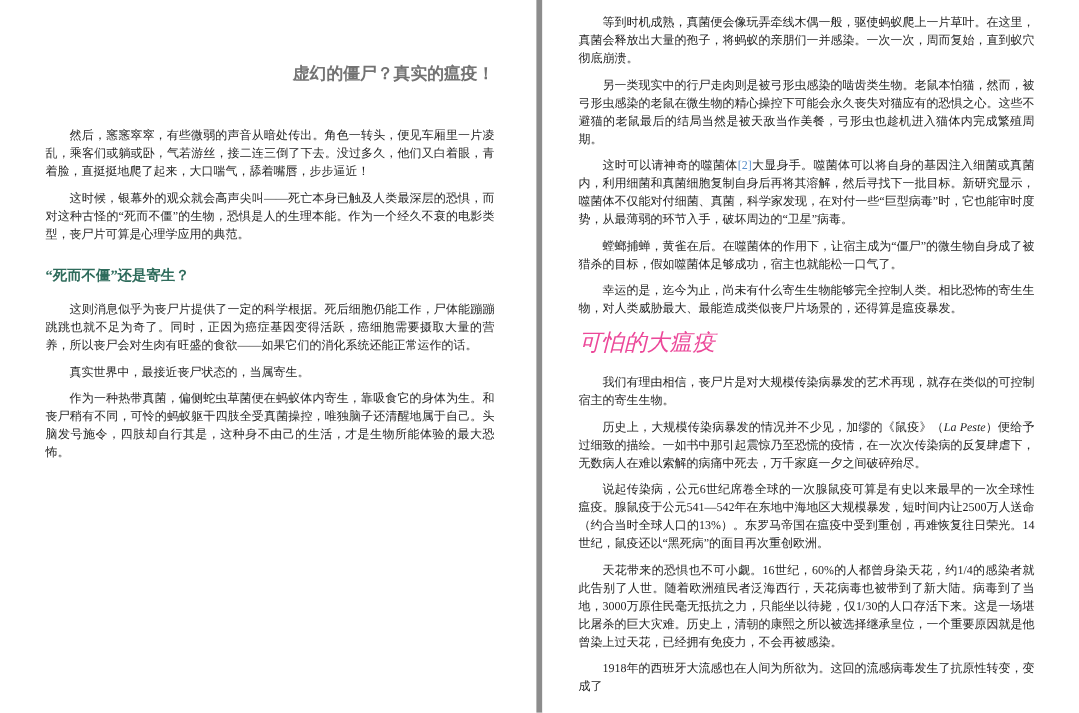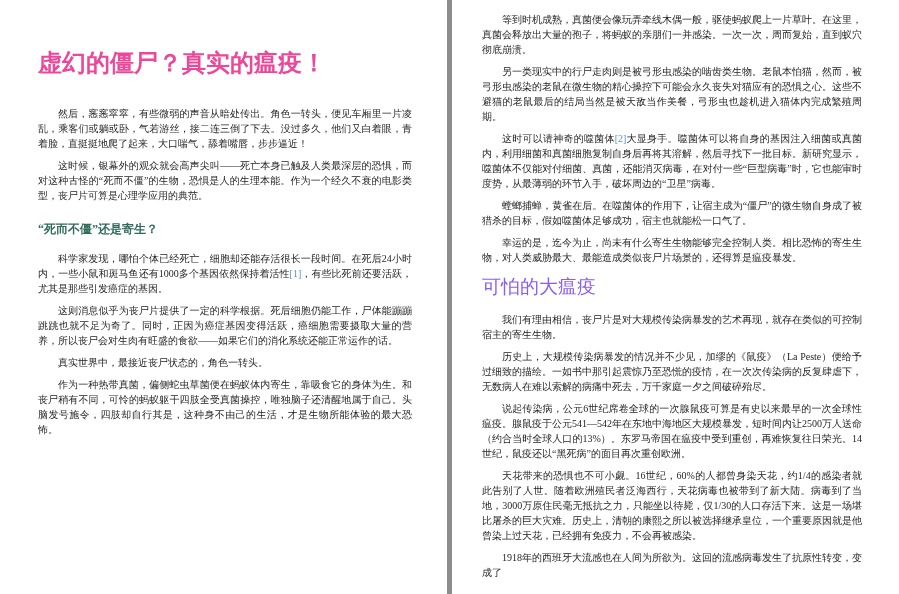--- a/index.html
+++ b/index.html
@@ -39,71 +39,72 @@
     flex: 0 0 5px;
   }
   p.body {
     font-size: 10px;
     line-height: 15px;
     margin: 0 0 7px 0;
     text-align: justify;
     text-indent: 2em;
   }
   h1.title {
-    font-size: 24px;
+    font-size: 14px;
     line-height: 26px;
     font-weight: bold;
-    color: #ec4899;
-    text-align: left;
+    color: #737373;
+    text-align: right;
     margin: 50px 0 30px 0;
   }
   h2.sec-left {
     font-size: 12px;
     line-height: 24px;
     font-weight: bold;
     color: #2e6b5b;
     margin: 14px 0 10px 0;
   }
   h2.sec-right {
     font-size: 19px;
     line-height: 24px;
     font-weight: normal;
-    color: #8b5cf6;
+    color: #ec4899;
     margin: 10px 0 13px 0;
+    font-style: italic;
   }
   a.ref {
     color: #5b8fcb;
     text-decoration: none;
     cursor: pointer;
   }
   .it {
+    font-style: italic;
   }
 </style>
 </head>
 <body>
 
 <div class="book">
 
   <div class="page page-left">
     <h1 class="title">虚幻的僵尸？真实的瘟疫！</h1>
     <p class="body">然后，窸窸窣窣，有些微弱的声音从暗处传出。角色一转头，便见车厢里一片凌乱，乘客们或躺或卧，气若游丝，接二连三倒了下去。没过多久，他们又白着眼，青着脸，直挺挺地爬了起来，大口喘气，舔着嘴唇，步步逼近！</p>
     <p class="body">这时候，银幕外的观众就会高声尖叫——死亡本身已触及人类最深层的恐惧，而对这种古怪的“死而不僵”的生物，恐惧是人的生理本能。作为一个经久不衰的电影类型，丧尸片可算是心理学应用的典范。</p>
     <h2 class="sec-left">“死而不僵”还是寄生？</h2>
-    <p class="body"><span>科学家发现，哪怕个体已经死亡，细胞却还能存活很长一段时间。在死后24小时内，一些小鼠和斑马鱼还有1000多个基因依然保持着活性</span><a class="ref">[1]</a><span>，有些比死前还要活跃，尤其是那些引发癌症的基因。</span></p>
     <p class="body">这则消息似乎为丧尸片提供了一定的科学根据。死后细胞仍能工作，尸体能蹦蹦跳跳也就不足为奇了。同时，正因为癌症基因变得活跃，癌细胞需要摄取大量的营养，所以丧尸会对生肉有旺盛的食欲——如果它们的消化系统还能正常运作的话。</p>
-    <p class="body">真实世界中，最接近丧尸状态的，角色一转头。</p>
+    <p class="body">真实世界中，最接近丧尸状态的，当属寄生。</p>
     <p class="body">作为一种热带真菌，偏侧蛇虫草菌便在蚂蚁体内寄生，靠吸食它的身体为生。和丧尸稍有不同，可怜的蚂蚁躯干四肢全受真菌操控，唯独脑子还清醒地属于自己。头脑发号施令，四肢却自行其是，这种身不由己的生活，才是生物所能体验的最大恐怖。</p>
   </div>
 
   <div class="divider"></div>
 
   <div class="page page-right">
     <p class="body">等到时机成熟，真菌便会像玩弄牵线木偶一般，驱使蚂蚁爬上一片草叶。在这里，真菌会释放出大量的孢子，将蚂蚁的亲朋们一并感染。一次一次，周而复始，直到蚁穴彻底崩溃。</p>
     <p class="body">另一类现实中的行尸走肉则是被弓形虫感染的啮齿类生物。老鼠本怕猫，然而，被弓形虫感染的老鼠在微生物的精心操控下可能会永久丧失对猫应有的恐惧之心。这些不避猫的老鼠最后的结局当然是被天敌当作美餐，弓形虫也趁机进入猫体内完成繁殖周期。</p>
-    <p class="body"><span>这时可以请神奇的噬菌体</span><a class="ref">[2]</a><span>大显身手。噬菌体可以将自身的基因注入细菌或真菌内，利用细菌和真菌细胞复制自身后再将其溶解，然后寻找下一批目标。新研究显示，噬菌体不仅能对付细菌、真菌，还能消灭病毒，在对付一些“巨型病毒”时，它也能审时度势，从最薄弱的环节入手，破坏周边的“卫星”病毒。</span></p>
+    <p class="body"><span>这时可以请神奇的噬菌体</span><a class="ref">[2]</a><span>大显身手。噬菌体可以将自身的基因注入细菌或真菌内，利用细菌和真菌细胞复制自身后再将其溶解，然后寻找下一批目标。新研究显示，噬菌体不仅能对付细菌、真菌，科学家发现，在对付一些“巨型病毒”时，它也能审时度势，从最薄弱的环节入手，破坏周边的“卫星”病毒。</span></p>
     <p class="body">螳螂捕蝉，黄雀在后。在噬菌体的作用下，让宿主成为“僵尸”的微生物自身成了被猎杀的目标，假如噬菌体足够成功，宿主也就能松一口气了。</p>
     <p class="body">幸运的是，迄今为止，尚未有什么寄生生物能够完全控制人类。相比恐怖的寄生生物，对人类威胁最大、最能造成类似丧尸片场景的，还得算是瘟疫暴发。</p>
     <h2 class="sec-right">可怕的大瘟疫</h2>
     <p class="body">我们有理由相信，丧尸片是对大规模传染病暴发的艺术再现，就存在类似的可控制宿主的寄生生物。</p>
     <p class="body"><span>历史上，大规模传染病暴发的情况并不少见，加缪的《鼠疫》（</span><span class="it">La Peste</span><span>）便给予过细致的描绘。一如书中那引起震惊乃至恐慌的疫情，在一次次传染病的反复肆虐下，无数病人在难以索解的病痛中死去，万千家庭一夕之间破碎殆尽。</span></p>
     <p class="body">说起传染病，公元6世纪席卷全球的一次腺鼠疫可算是有史以来最早的一次全球性瘟疫。腺鼠疫于公元541—542年在东地中海地区大规模暴发，短时间内让2500万人送命（约合当时全球人口的13%）。东罗马帝国在瘟疫中受到重创，再难恢复往日荣光。14世纪，鼠疫还以“黑死病”的面目再次重创欧洲。</p>
     <p class="body">天花带来的恐惧也不可小觑。16世纪，60%的人都曾身染天花，约1/4的感染者就此告别了人世。随着欧洲殖民者泛海西行，天花病毒也被带到了新大陆。病毒到了当地，3000万原住民毫无抵抗之力，只能坐以待毙，仅1/30的人口存活下来。这是一场堪比屠杀的巨大灾难。历史上，清朝的康熙之所以被选择继承皇位，一个重要原因就是他曾染上过天花，已经拥有免疫力，不会再被感染。</p>
     <p class="body">1918年的西班牙大流感也在人间为所欲为。这回的流感病毒发生了抗原性转变，变成了</p>
   </div>
 

